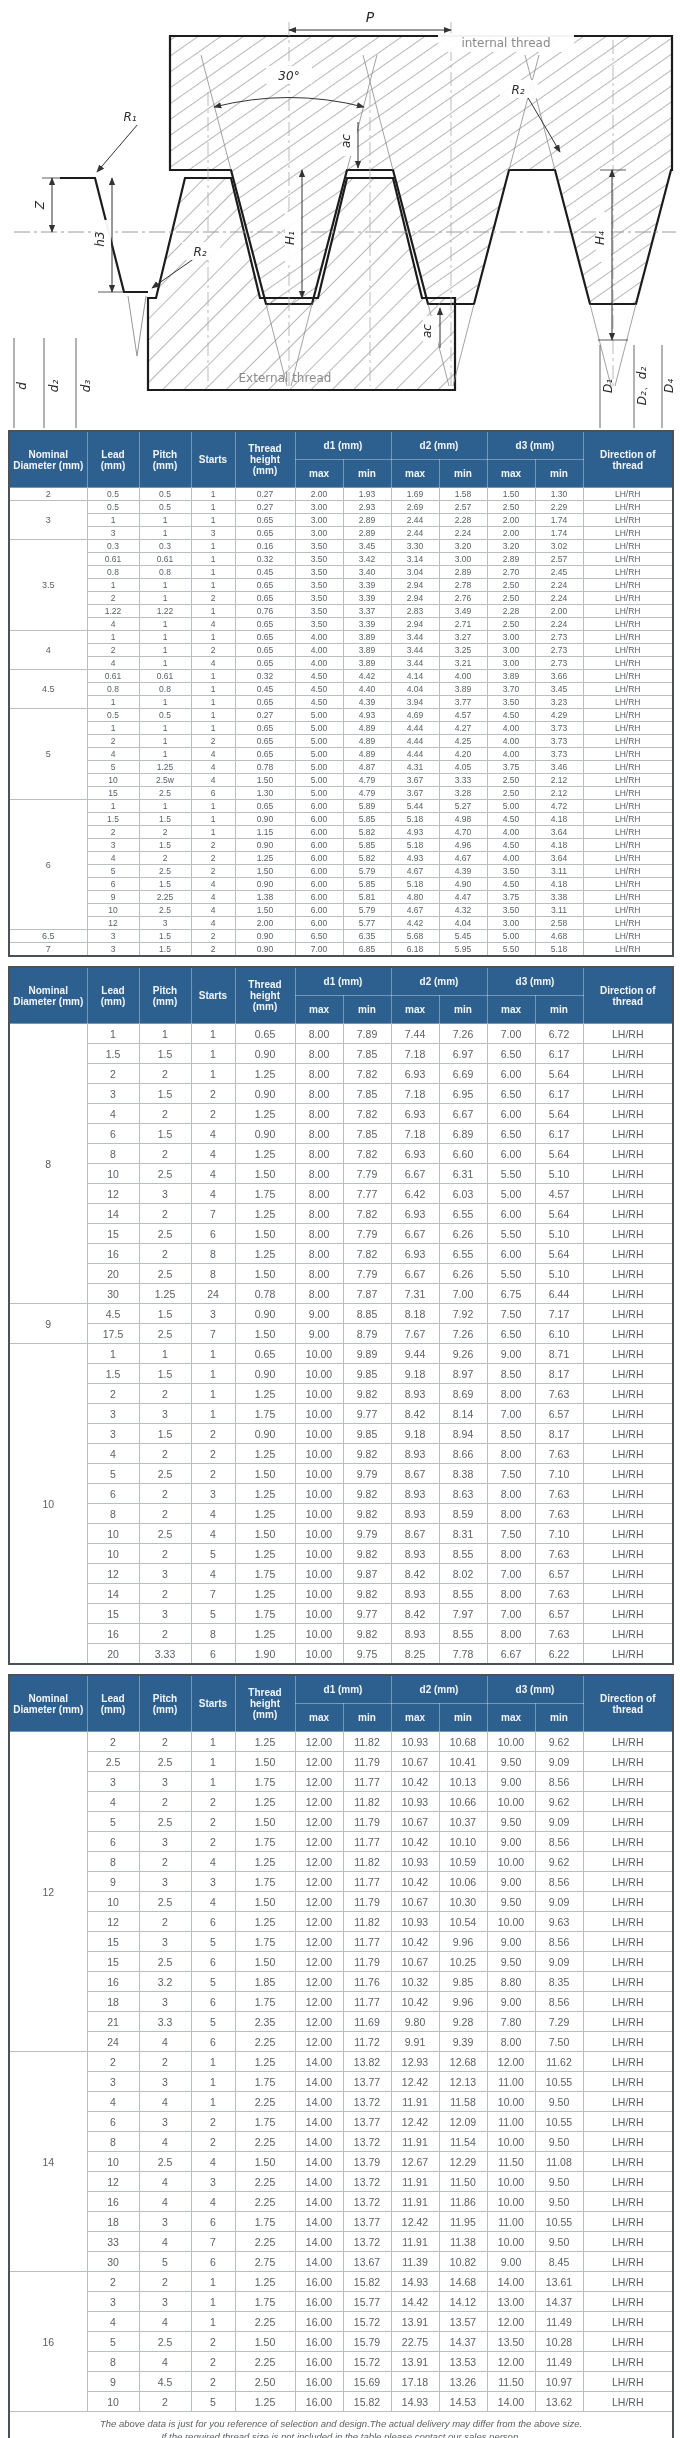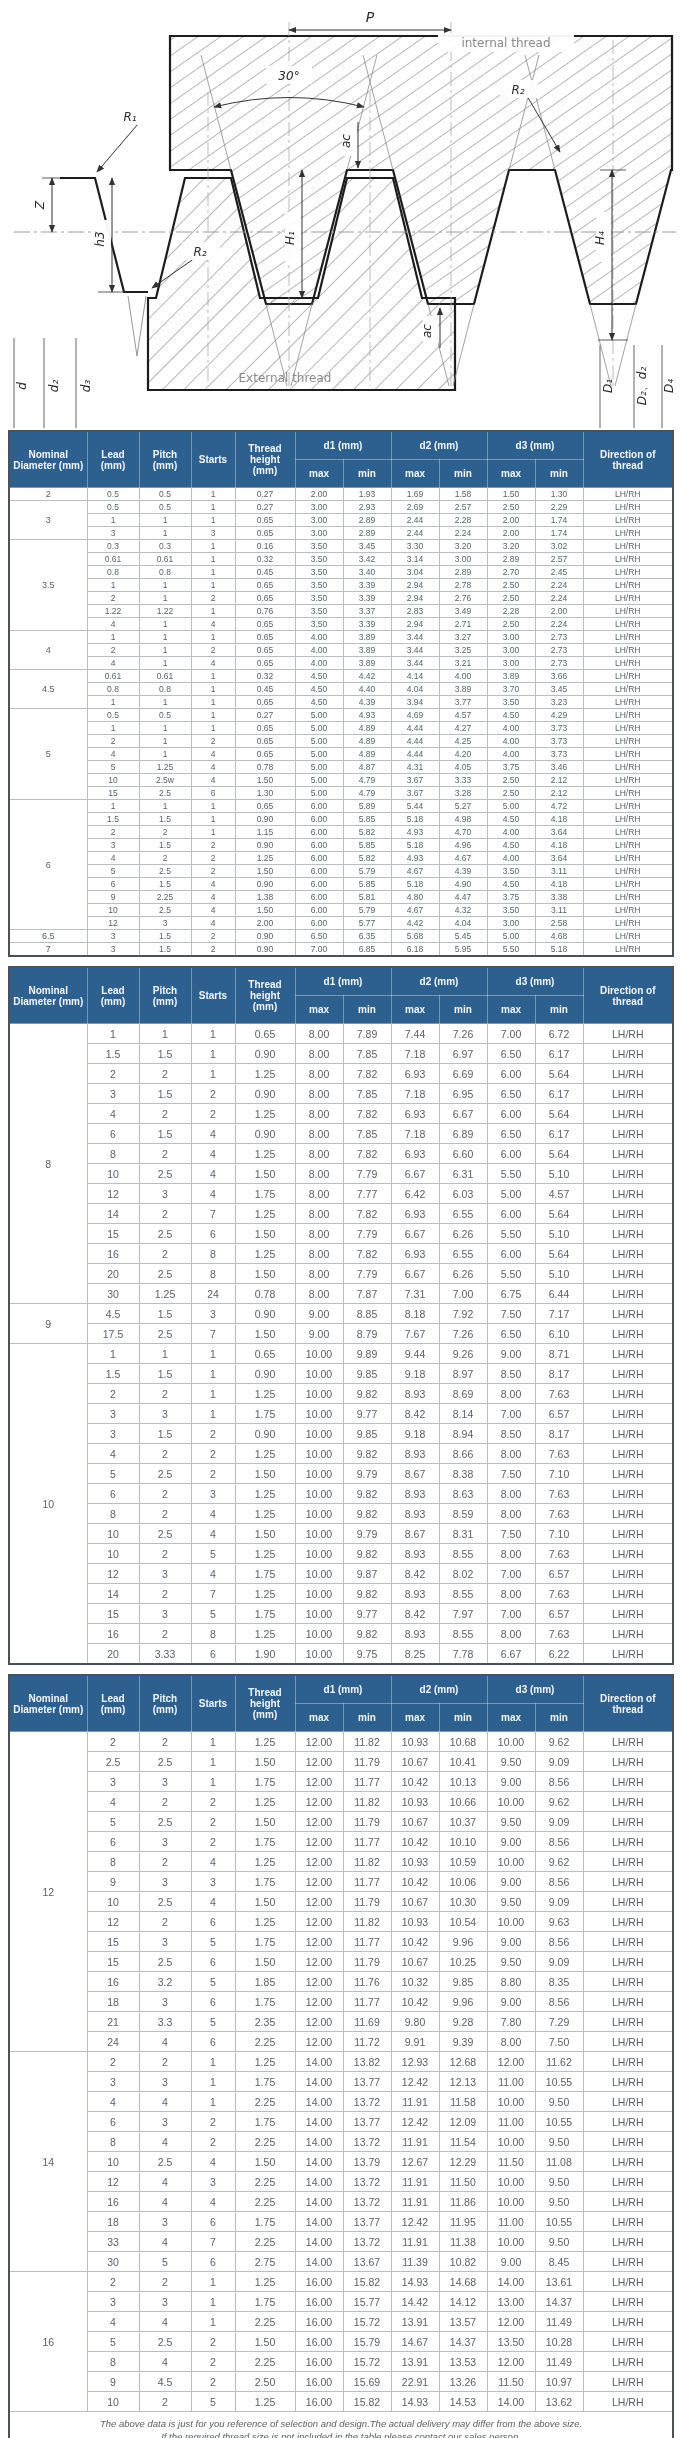--- a/index.html
+++ b/index.html
@@ -1548,21 +1548,21 @@
             <td>11.49</td>
             <td>LH/RH</td>
           </tr>
           <tr>
             <td>5</td>
             <td>2.5</td>
             <td>2</td>
             <td>1.50</td>
             <td>16.00</td>
             <td>15.79</td>
-            <td>14.67</td>
+            <td>22.75</td>
             <td>14.37</td>
             <td>13.50</td>
             <td>10.28</td>
             <td>LH/RH</td>
           </tr>
           <tr>
             <td>8</td>
             <td>4</td>
             <td>2</td>
             <td>2.25</td>
@@ -1574,21 +1574,21 @@
             <td>11.49</td>
             <td>LH/RH</td>
           </tr>
           <tr>
             <td>9</td>
             <td>4.5</td>
             <td>2</td>
             <td>2.50</td>
             <td>16.00</td>
             <td>15.69</td>
-            <td>22.91</td>
+            <td>17.18</td>
             <td>13.26</td>
             <td>11.50</td>
             <td>10.97</td>
             <td>LH/RH</td>
           </tr>
           <tr>
             <td>10</td>
             <td>2</td>
             <td>5</td>
             <td>1.25</td>

